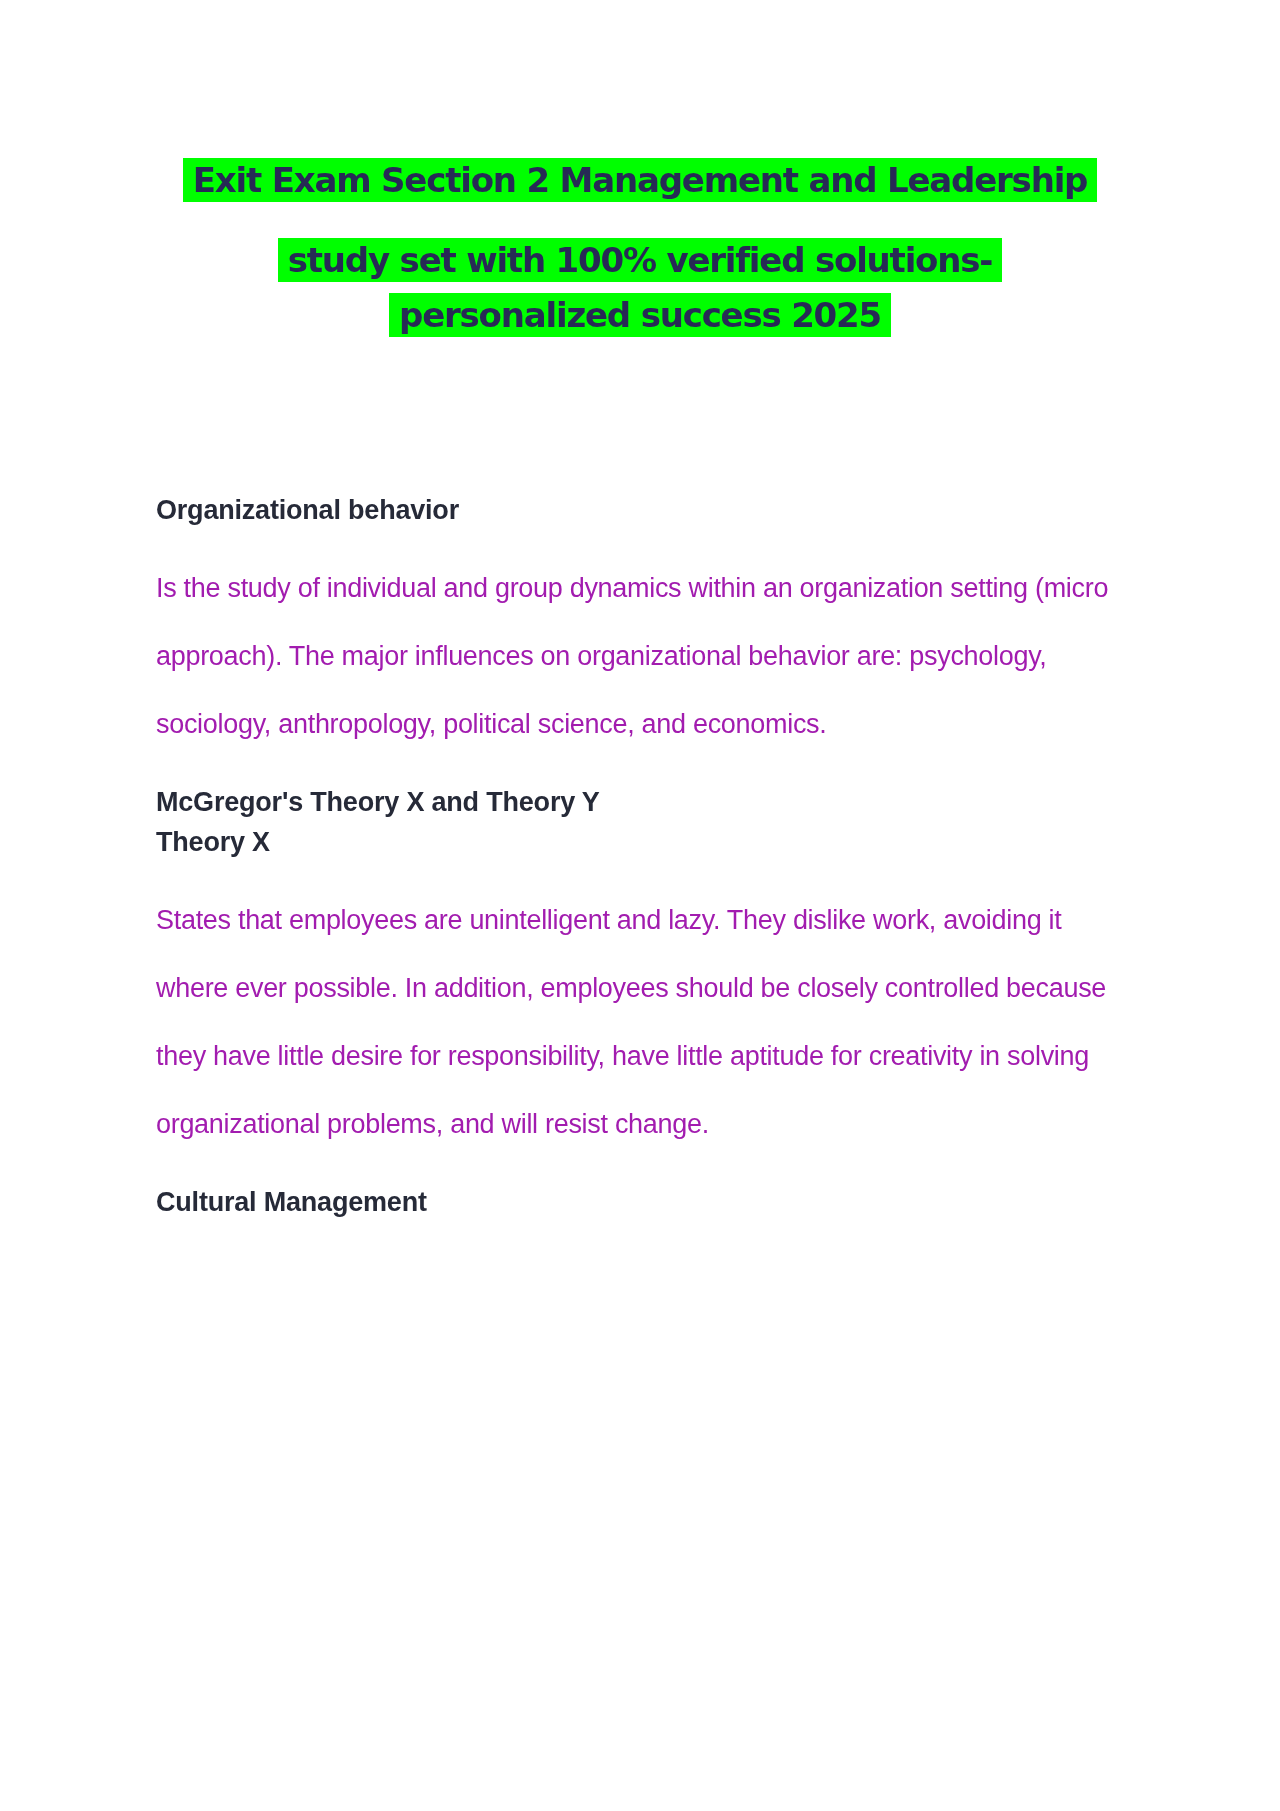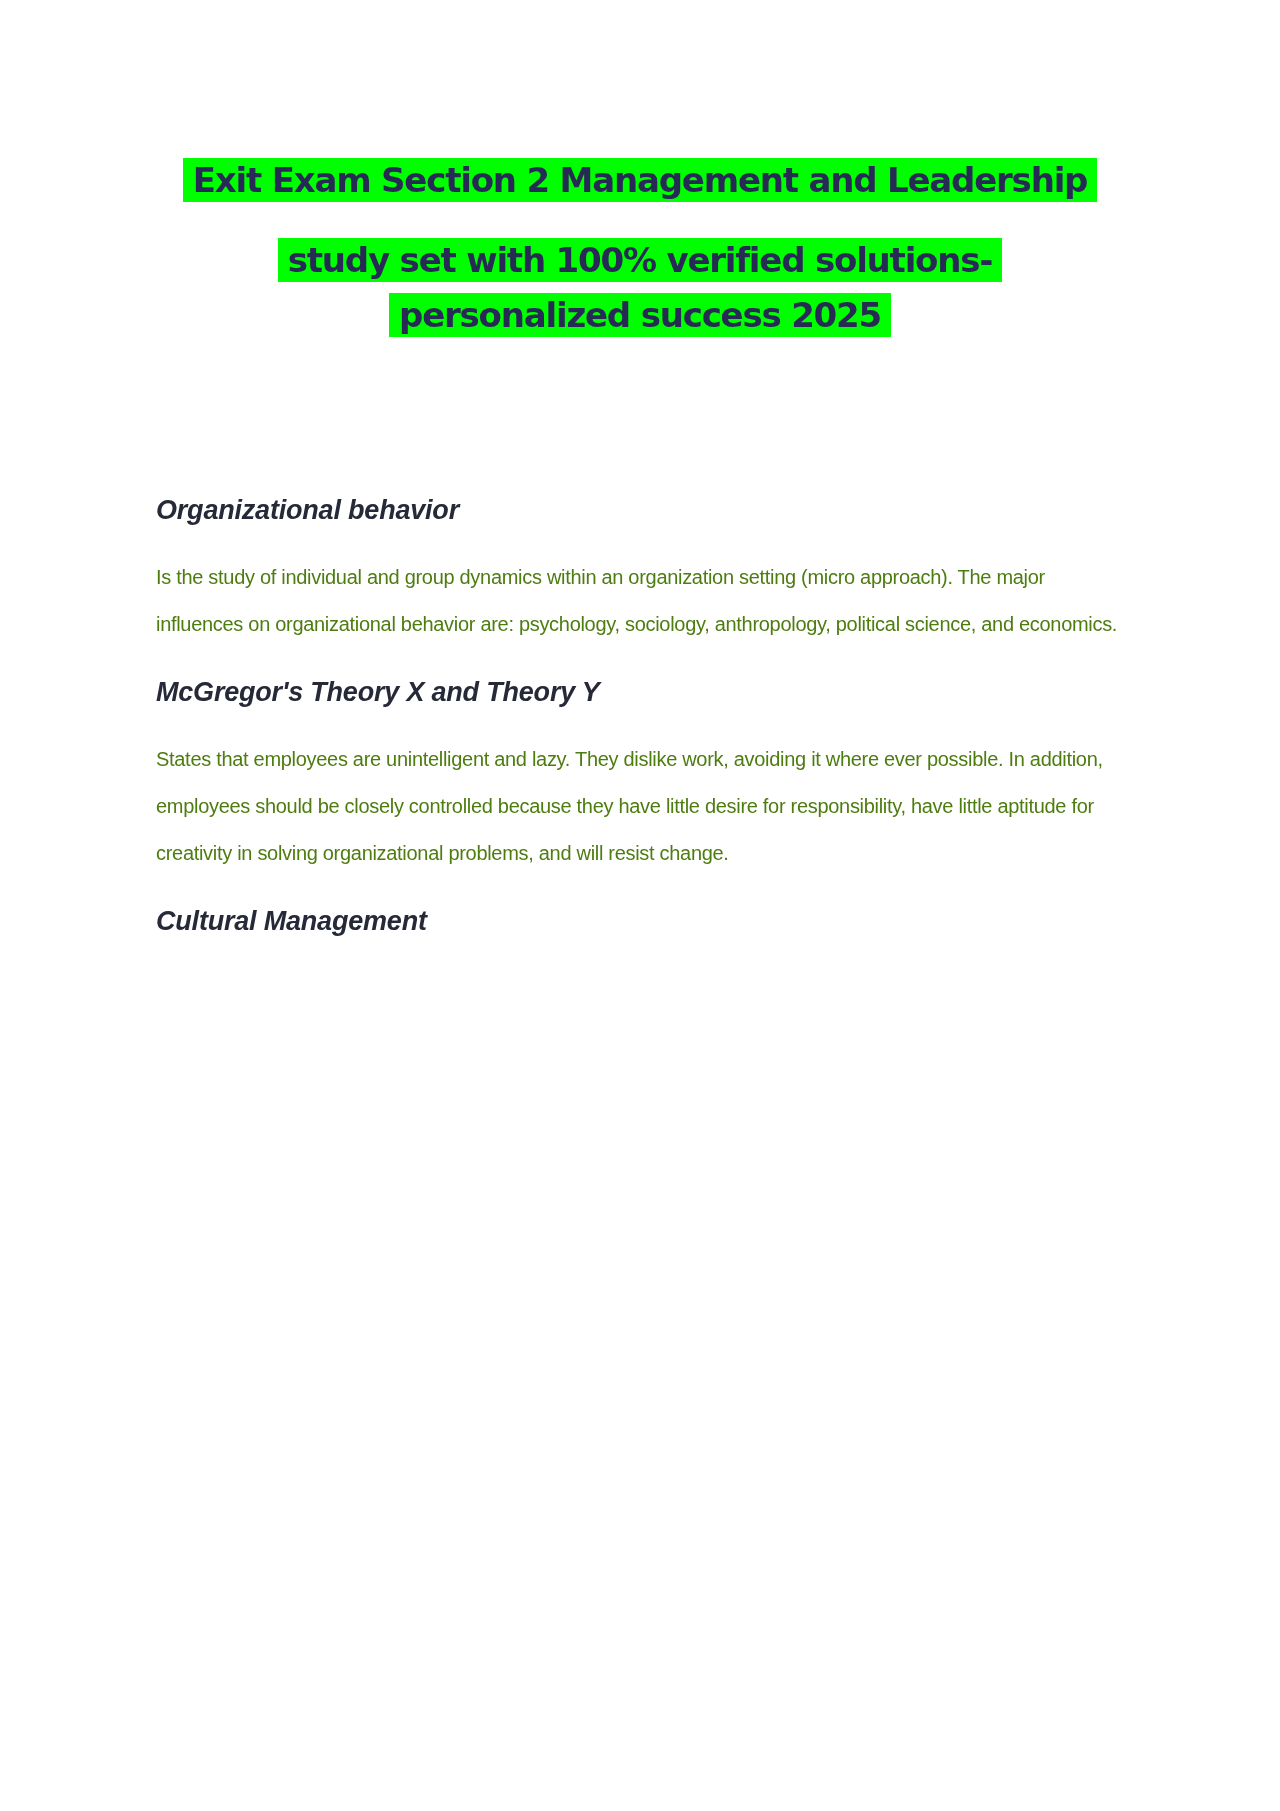--- a/index.html
+++ b/index.html
@@ -50,27 +50,26 @@
       top: 490px;
       width: 980px;
     }
     .term {
       font-weight: bold;
       font-size: 27px;
       color: #262a38;
       margin: 0;
       line-height: 40px;
       letter-spacing: -0.2px;
-      font-style: italic;
     }
     .definition {
-      font-size: 20px;
-      color: #4d7c0f;
+      font-size: 27px;
+      color: #a21caf;
       margin: 24px 0 24px 0;
-      line-height: 47px;
+      line-height: 68px;
       letter-spacing: -0.3px;
     }
   </style>
 </head>
 <body>
 
 <div class="page">
 
   <div class="title-block" id="title1">
     <span class="title-line">Exit Exam Section 2 Management and Leadership</span>
@@ -80,20 +79,21 @@
     <span class="title-line">study set with 100% verified solutions-personalized success 2025</span>
   </div>
 
   <div class="content">
 
     <h3 class="term">Organizational behavior</h3>
     <p class="definition">Is the study of individual and group dynamics within an organization setting (micro approach). The major influences on organizational behavior are: psychology, sociology, anthropology, political science, and economics.</p>
 
     <h3 class="term">McGregor's Theory X and Theory Y</h3>
 
+    <h3 class="term">Theory X</h3>
     <p class="definition">States that employees are unintelligent and lazy. They dislike work, avoiding it where ever possible. In addition, employees should be closely controlled because they have little desire for responsibility, have little aptitude for creativity in solving organizational problems, and will resist change.</p>
 
 
 
     <h3 class="term">Cultural Management</h3>
 
   </div>
 </div>
 
 </body></html>

